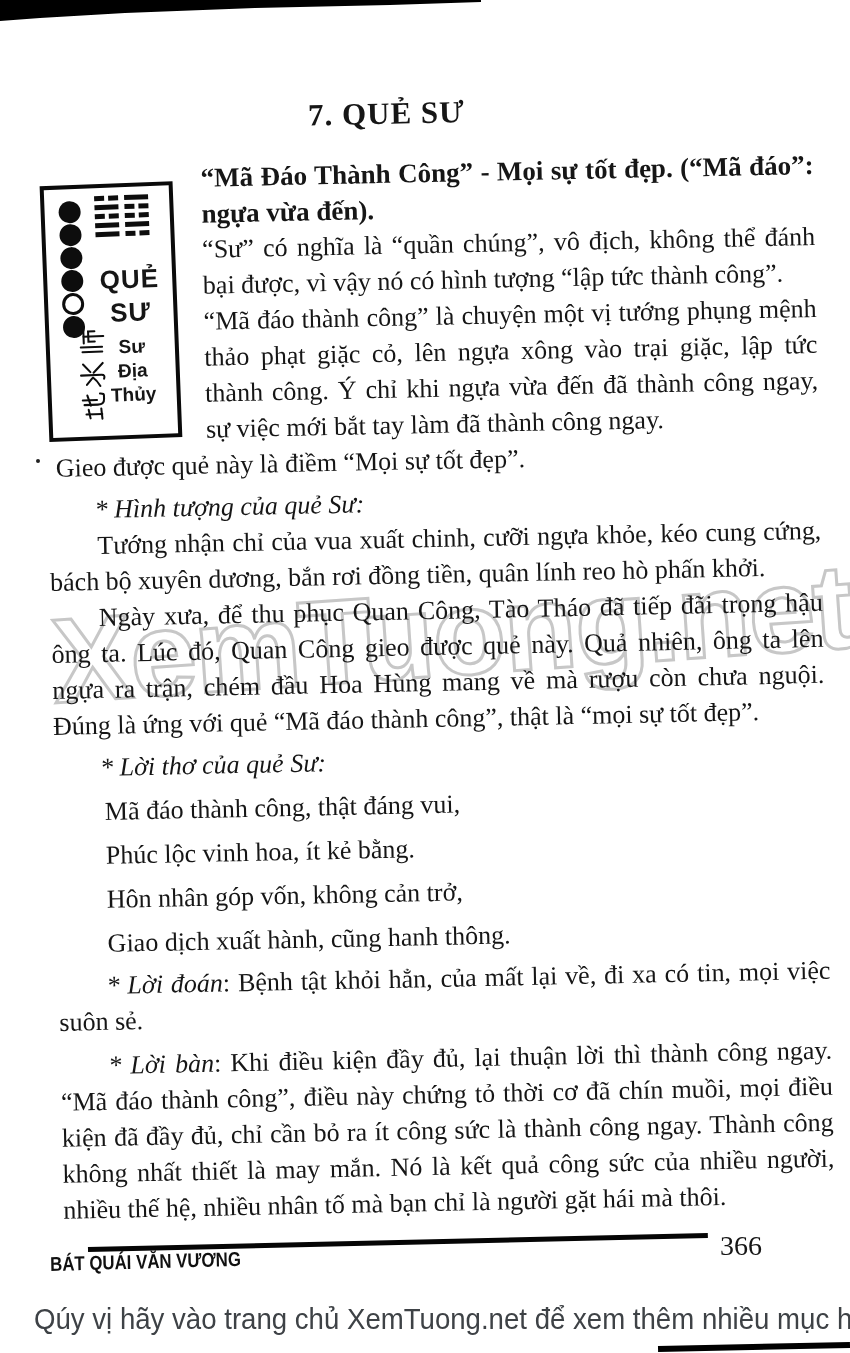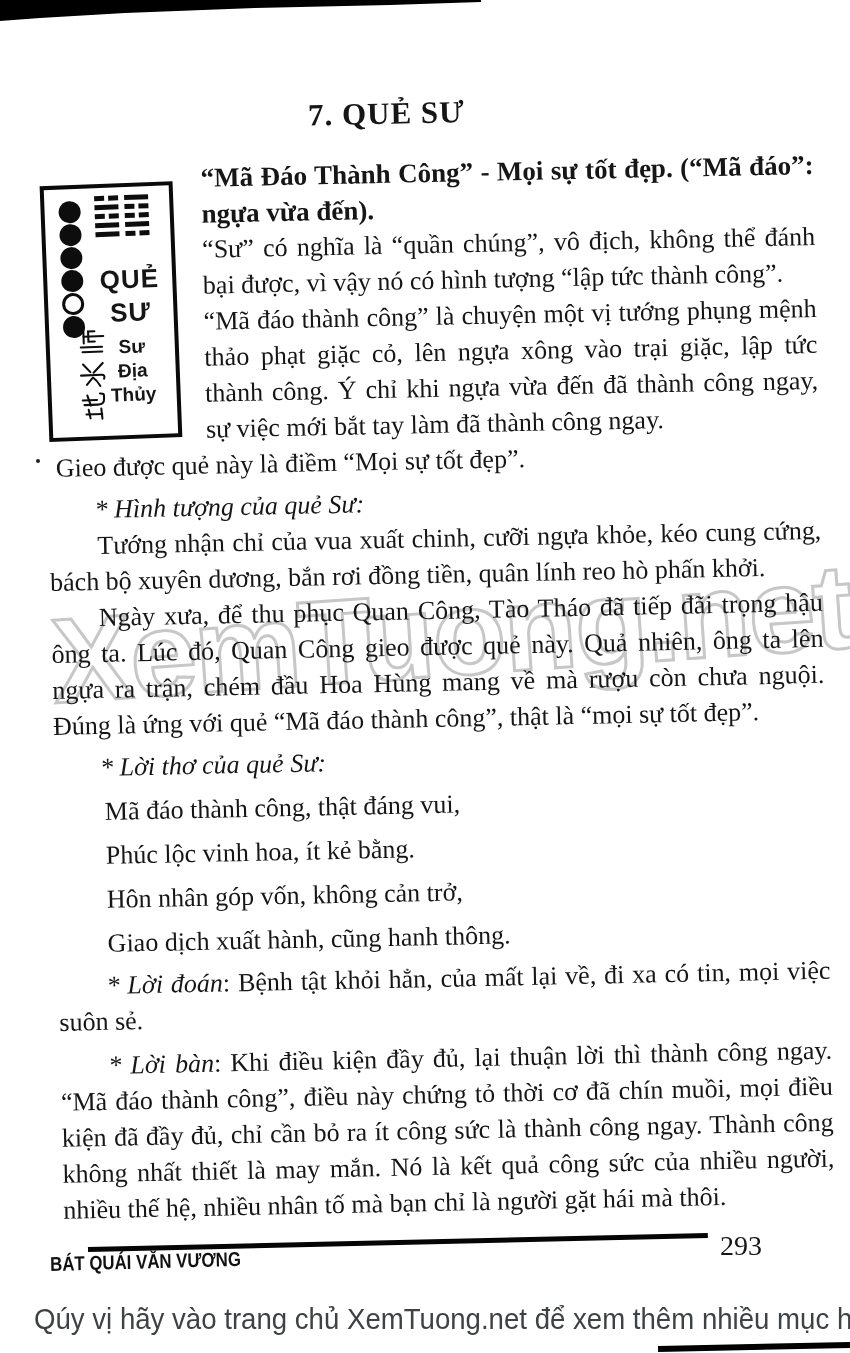--- a/index.html
+++ b/index.html
@@ -205,18 +205,18 @@
 
     <p class="indent"><em class="inline-label">* Lời đoán</em><span>: Bệnh tật khỏi hẳn, của mất lại về, đi xa có tin, mọi việc suôn sẻ.</span></p>
 
     <p class="indent" style="margin-top:8px;"><em class="inline-label">* Lời bàn</em><span>: Khi điều kiện đầy đủ, lại thuận lời thì thành công ngay. “Mã đáo thành công”, điều này chứng tỏ thời cơ đã chín muồi, mọi điều kiện đã đầy đủ, chỉ cần bỏ ra ít công sức là thành công ngay. Thành công không nhất thiết là may mắn. Nó là kết quả công sức của nhiều người, nhiều thế hệ, nhiều nhân tố mà bạn chỉ là người gặt hái mà thôi.</span></p>
   </div>
 
   <div class="box-dot"></div>
 
   <div class="footer-rule"></div>
   <div class="footer-book">BÁT QUÁI VĂN VƯƠNG</div>
-  <div class="page-num">293</div>
+  <div class="page-num">366</div>
 
   <div class="banner"><span>Qúy vị hãy vào trang chủ </span><span>XemTuong.net</span><span> để xem thêm nhiều mục hay khác</span></div>
 
   <div class="corner-mark"></div>
 </div>
 
 </body></html>

